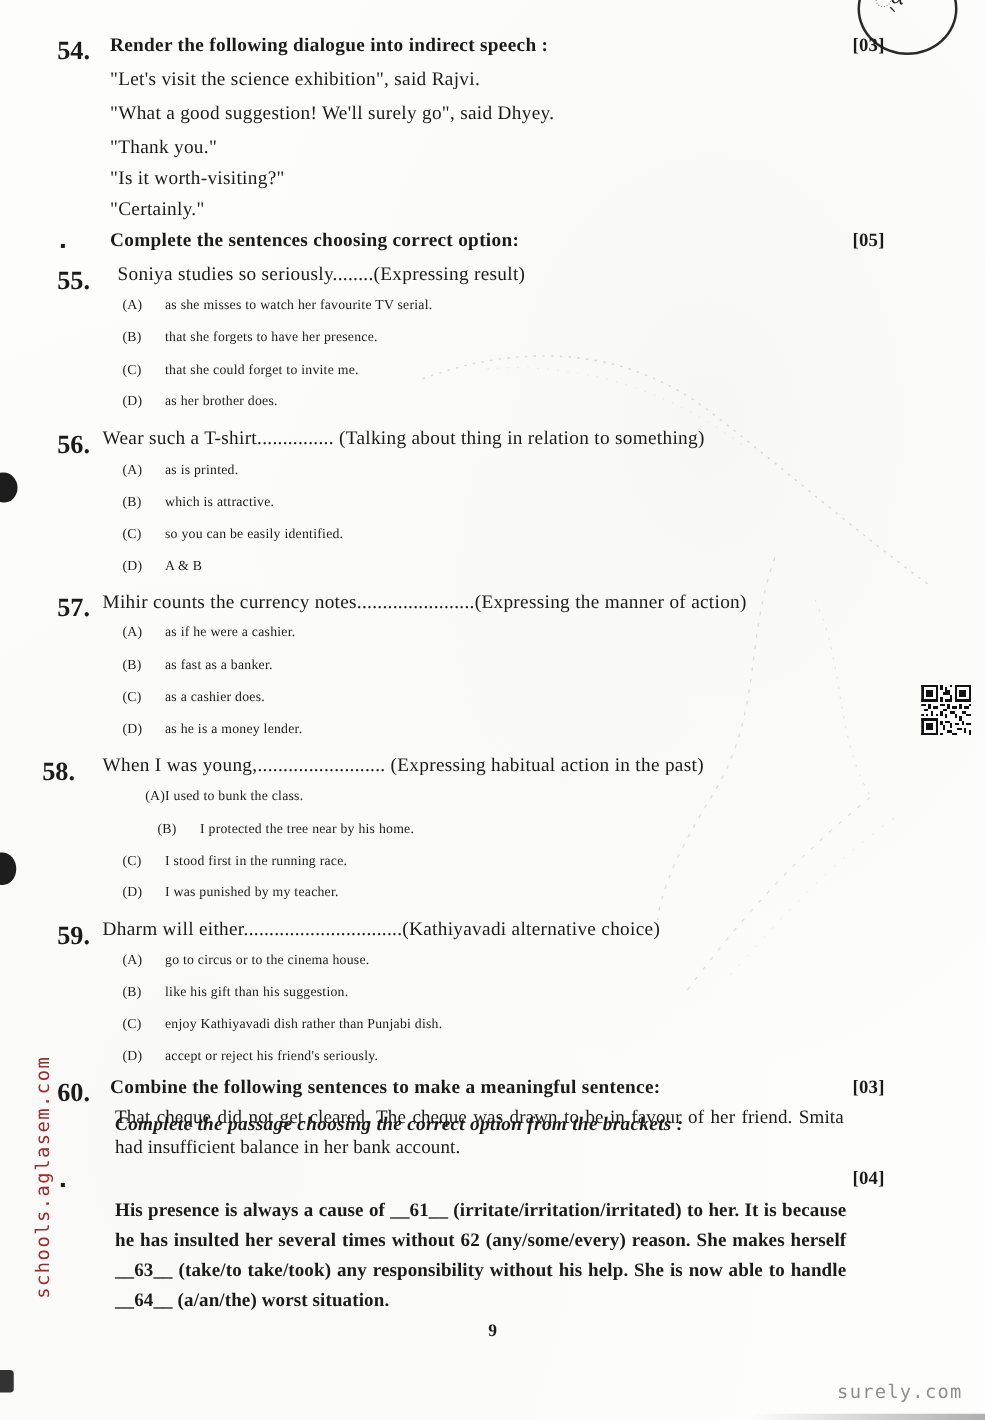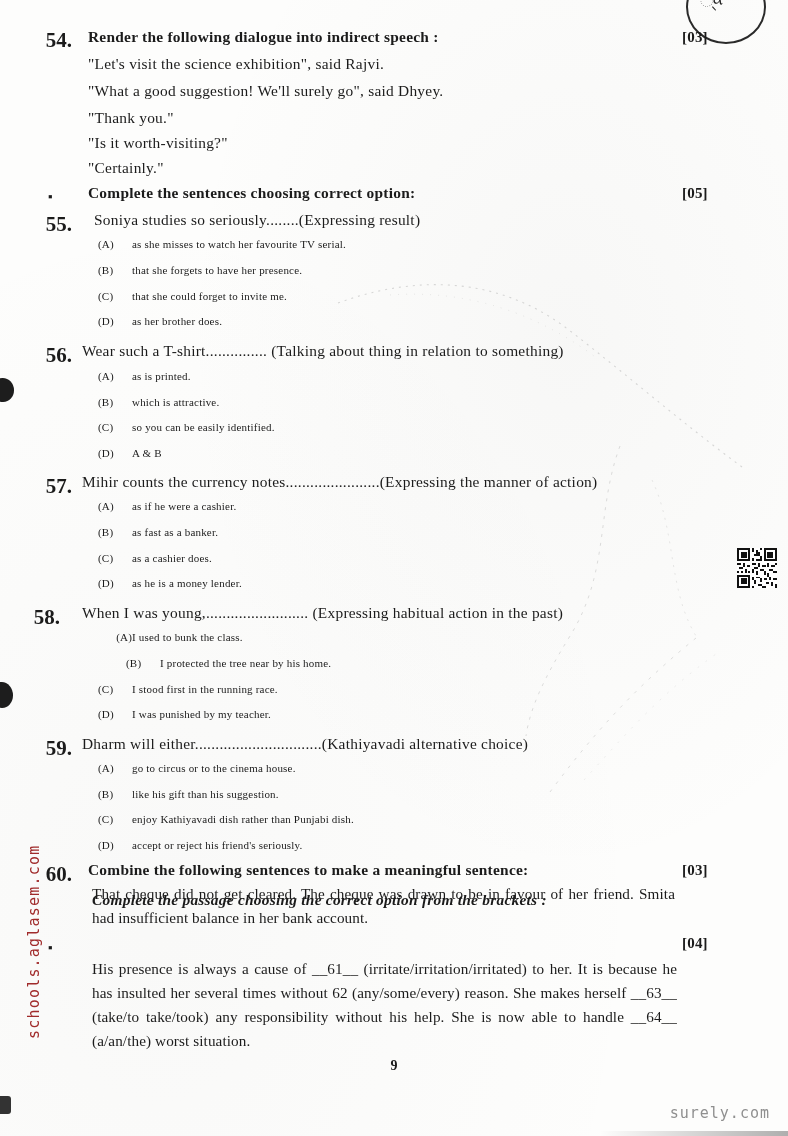--- a/index.html
+++ b/index.html
@@ -76,21 +76,21 @@
   .para {
     position: absolute;
     font-size: 15.2px;
     line-height: 23.5px;
     letter-spacing: 0.1px;
   }
   .para.justify {
     text-align: justify;
   }
   .para.bold-ish {
-    font-weight: normal;
+    font-weight: bold;
   }
 
   
   .page-number {
     position: absolute;
     left: 0;
     width: 788px;
     text-align: center;
     font-size: 14px;
     font-weight: bold;

